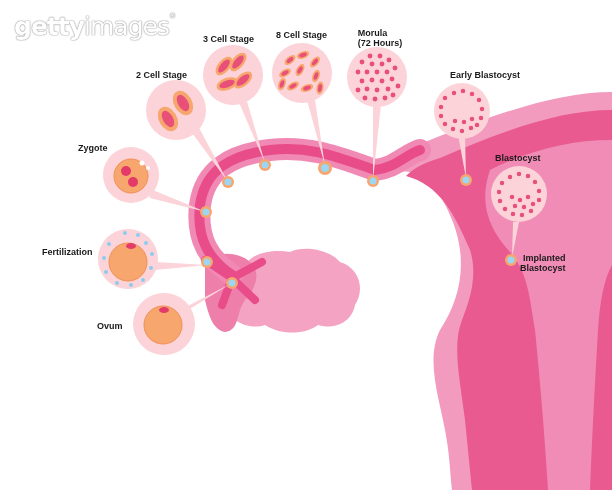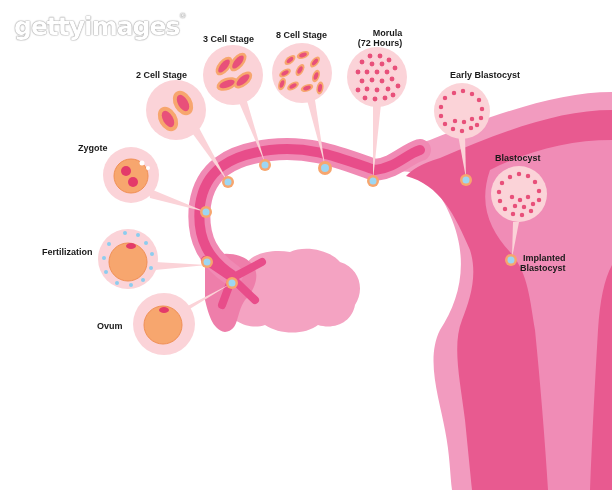--- a/index.html
+++ b/index.html
@@ -1,22 +1,22 @@
 <!DOCTYPE html>
 <html><head>
 <meta charset="utf-8">
 <style>
   html,body{margin:0;padding:0;background:#ffffff;}
   #stage{position:relative;width:612px;height:490px;overflow:hidden;background:#ffffff;font-family:"Liberation Sans",sans-serif;}
   svg{position:absolute;left:0;top:0;}
   .lbl{position:absolute;font-family:"Liberation Sans",sans-serif;font-weight:bold;font-size:9px;color:#1a1a1a;line-height:10px;white-space:nowrap;}
-  .center{text-align:right;transform:translateX(-50%);}
+  .center{text-align:left;transform:translateX(-50%);}
   .wm{position:absolute;left:14px;top:12px;font-family:"DejaVu Sans",sans-serif;font-size:25px;font-weight:bold;letter-spacing:-1px;color:#ffffff;
       text-shadow:0 0 1px #9a9a9a,0 0 1px #9a9a9a,0 0 2px #bdbdbd;}
-  .wm .lite{font-weight:bold;}
+  .wm .lite{font-weight:normal;}
   .wm sup{font-size:7px;vertical-align:top;}
 </style>
 </head>
 <body>
 
 <div id="stage">
 
 <svg width="612" height="490" viewBox="0 0 612 490">
 
   <g>

